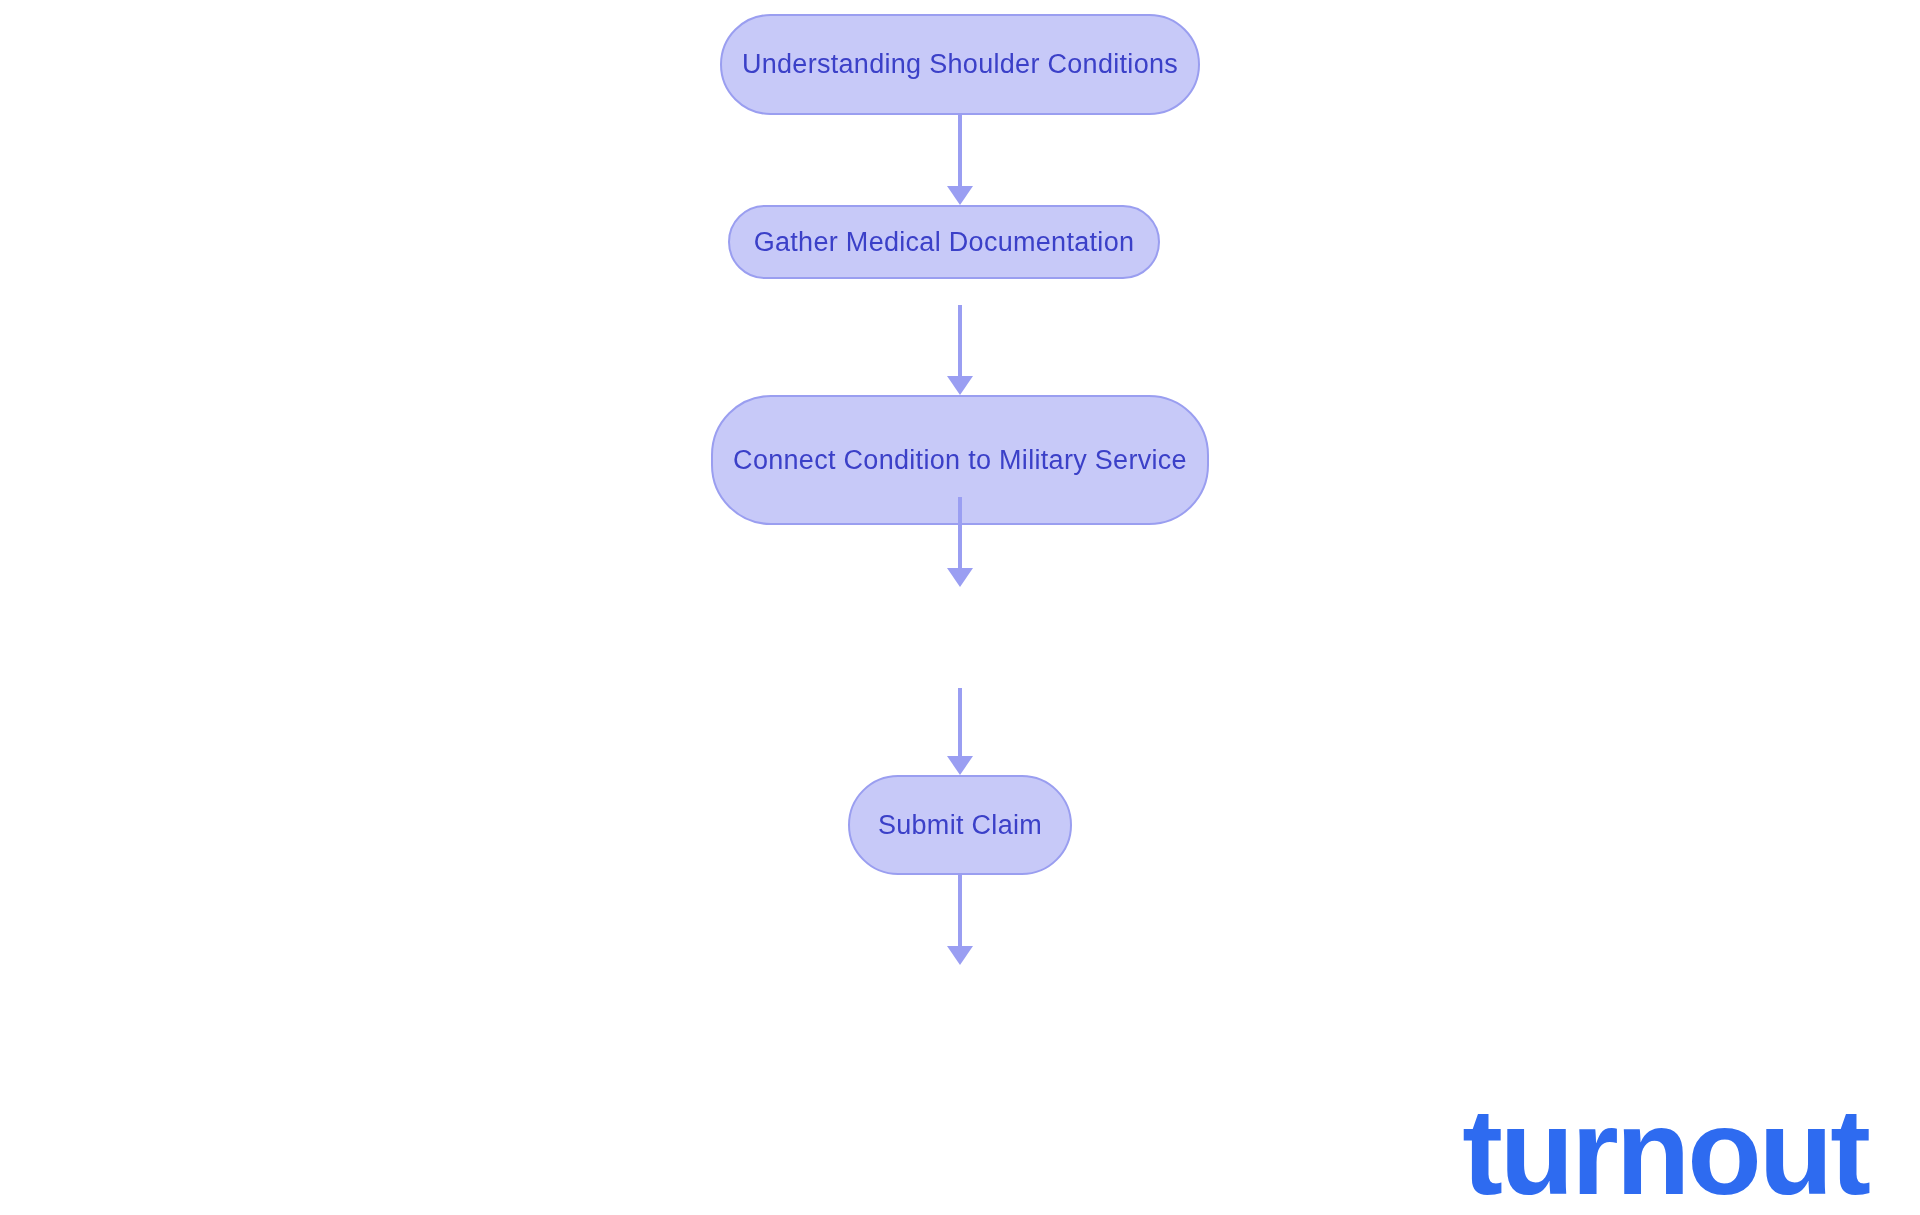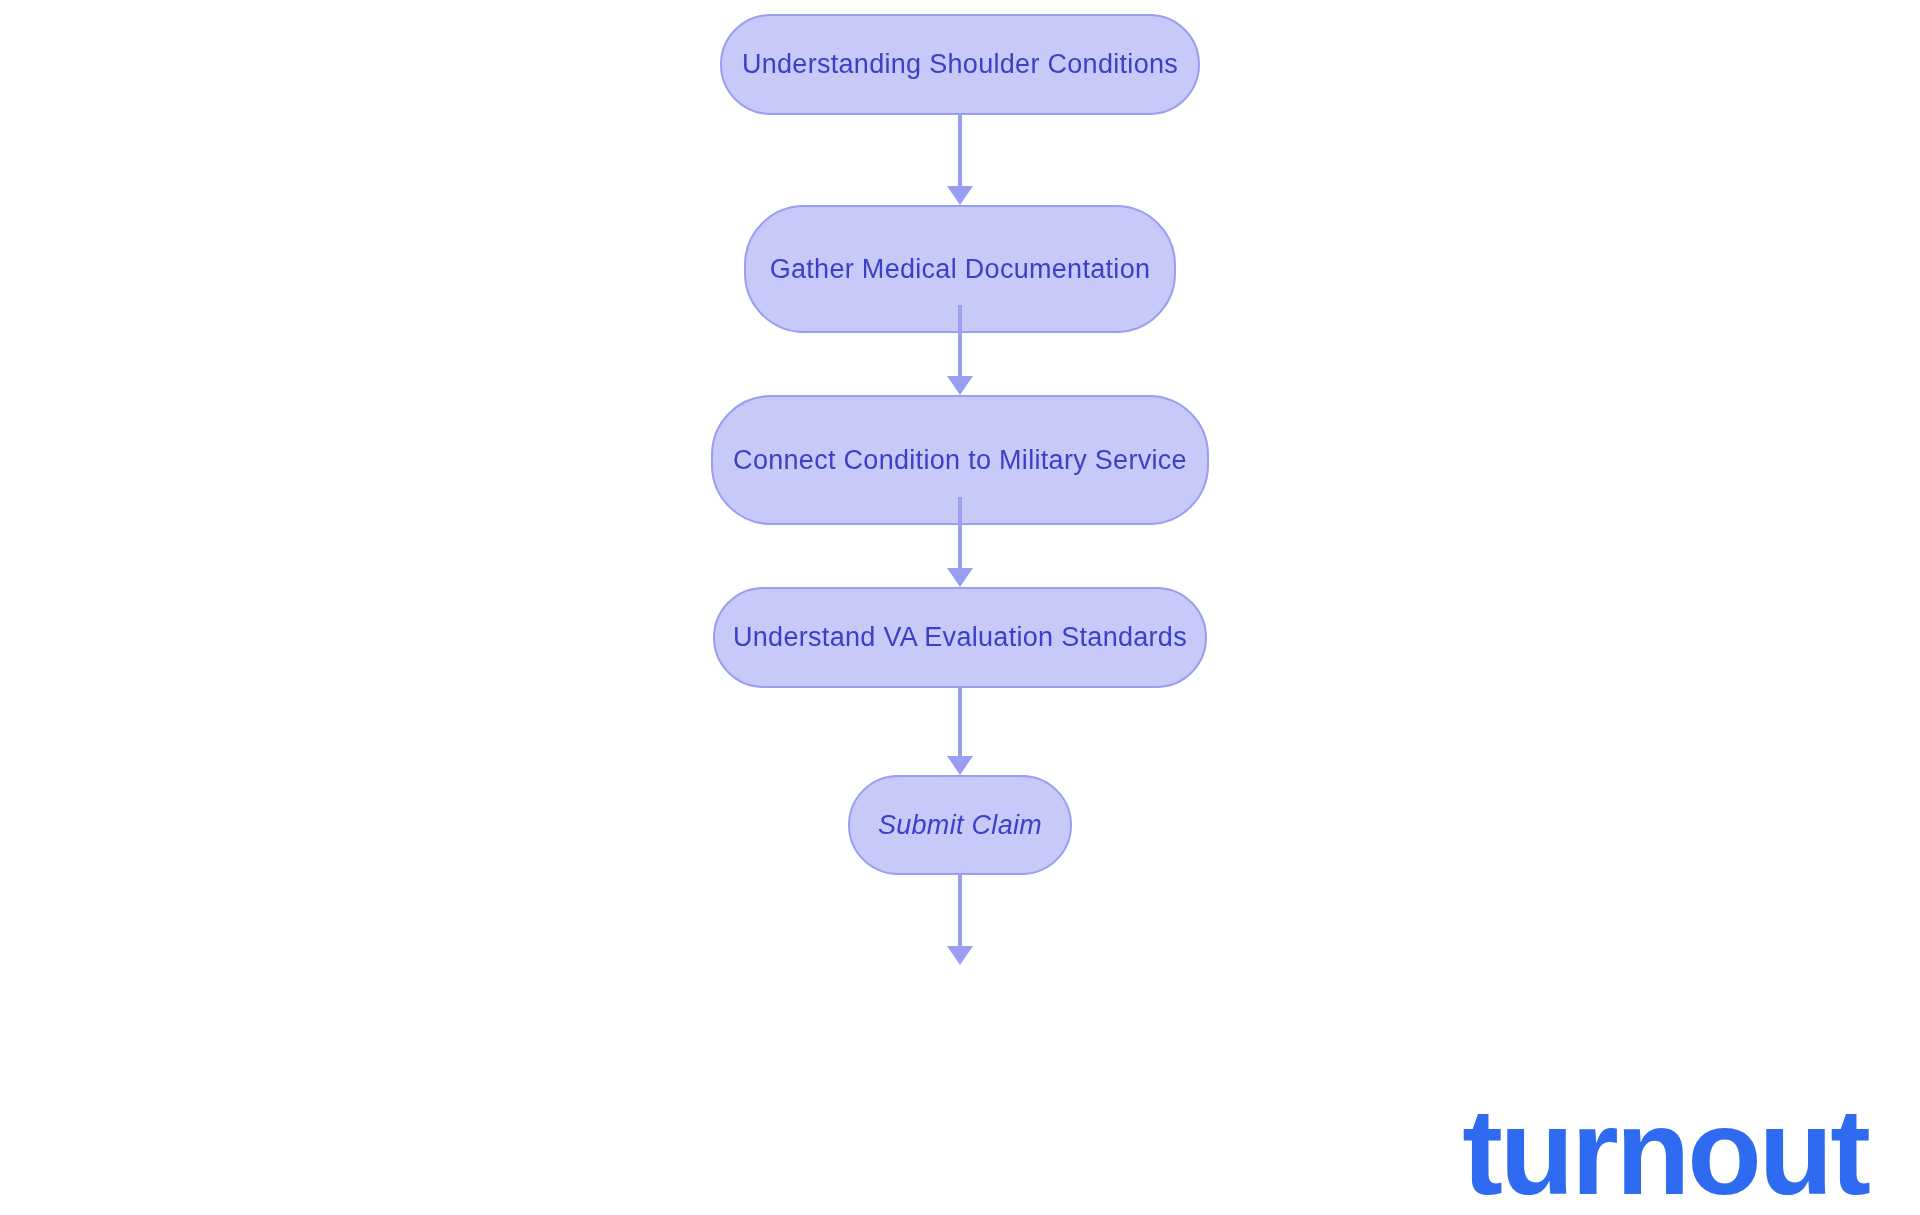--- a/index.html
+++ b/index.html
@@ -74,33 +74,30 @@
 </style>
 </head>
 <body>
 
 <div class="canvas">
 
   <div class="flow-node" style="left:720px; top:14px; width:480px; height:101px;">
     <span class="node-label">Understanding Shoulder Conditions</span>
   </div>
 
-  <div class="flow-node" style="left:744px; top:205px; width:432px; height:128px;">
+  <div class="flow-node" style="left:728px; top:205px; width:432px; height:74px;">
     <span class="node-label">Gather Medical Documentation</span>
   </div>
 
   <div class="flow-node" style="left:711px; top:395px; width:498px; height:130px;">
     <span class="node-label">Connect Condition to Military Service</span>
   </div>
 
-  <div class="flow-node" style="left:713px; top:587px; width:494px; height:101px;">
-    <span class="node-label">Understand VA Evaluation Standards</span>
-  </div>
 
-  <div class="flow-node" style="left:848px; top:775px; width:224px; height:100px;font-style:italic;">
+  <div class="flow-node" style="left:848px; top:775px; width:224px; height:100px;">
     <span class="node-label">Submit Claim</span>
   </div>
 
 
   <div class="flow-arrow" style="left:960px; top:115px; height:90px;">
     <div class="arrow-line"></div>
     <div class="arrow-head"></div>
   </div>
 
   <div class="flow-arrow" style="left:960px; top:305px; height:90px;">

